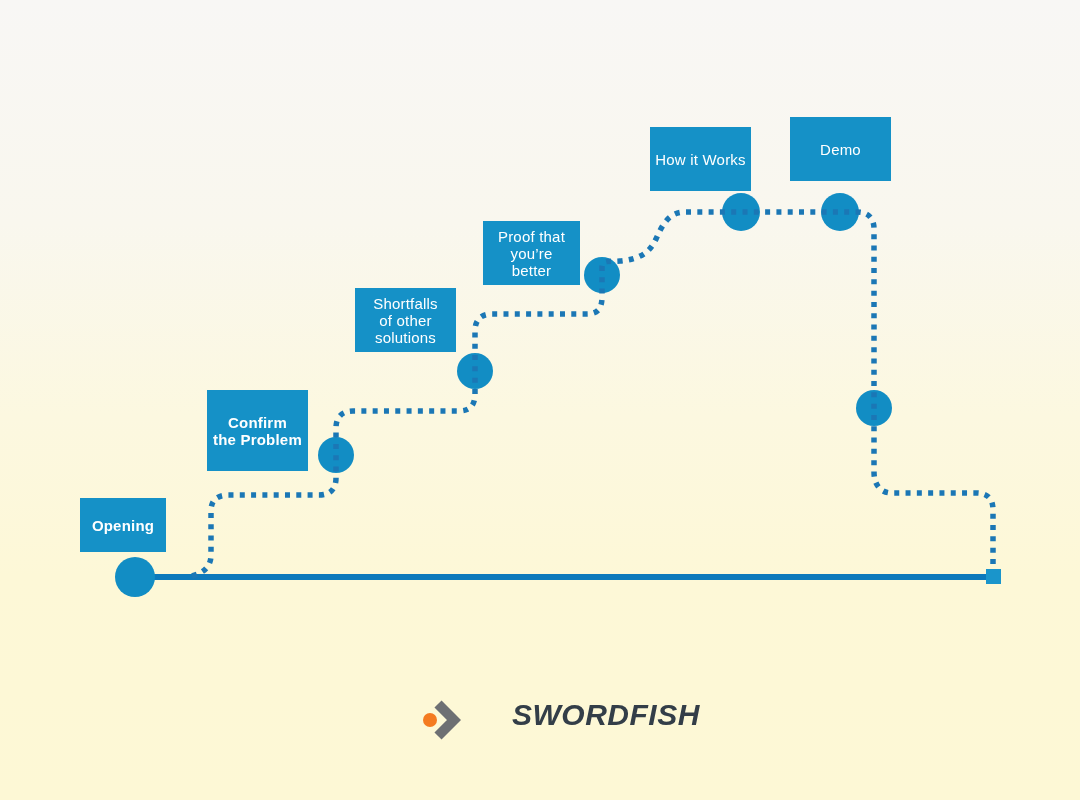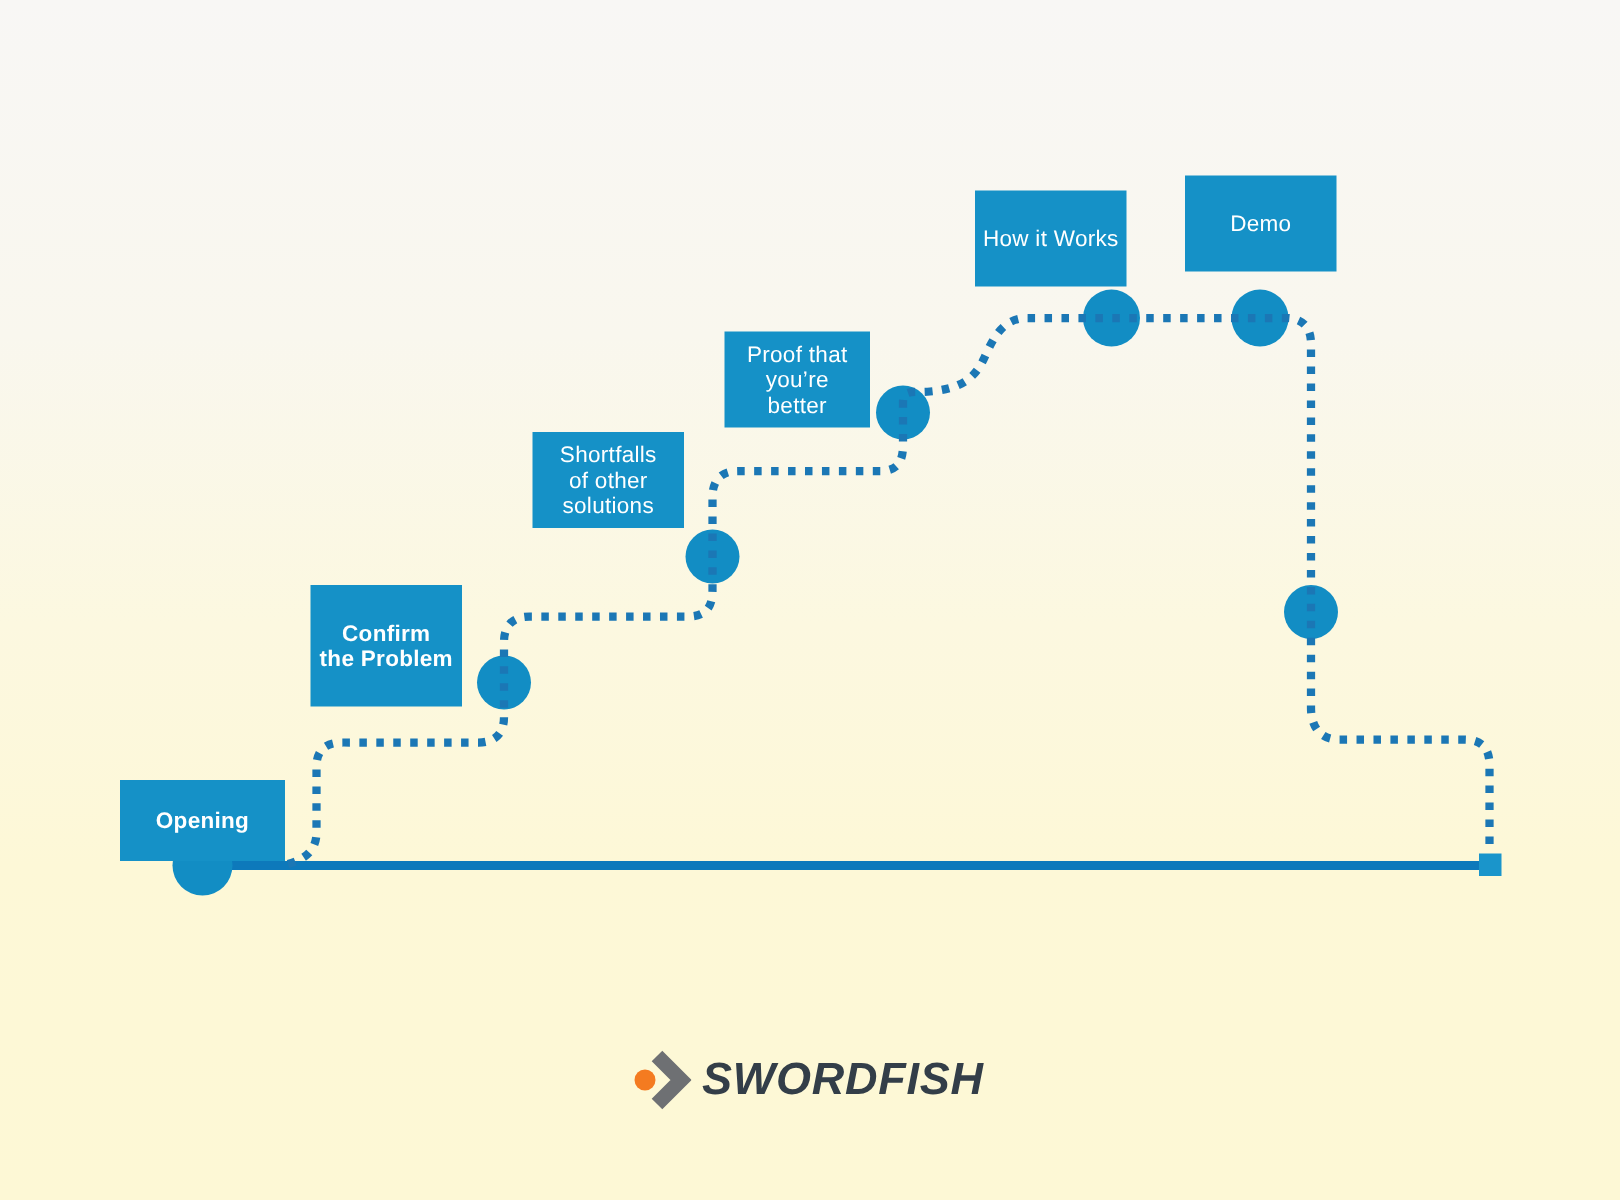--- a/index.html
+++ b/index.html
@@ -33,21 +33,22 @@
     letter-spacing: 0.2px;
     white-space: pre-line;
   }
   .step-box.bold { font-weight: 700; }
   .logo {
     position: absolute;
     left: 419px;
     top: 698px;
     height: 44px;
     display: flex;
-    align-items: center;
+    align-items: flex-start;
+    gap: 44px;
   }
   .logo-text {
     margin-left: 7px;
     font-size: 30px;
     font-weight: 700;
     font-style: italic;
     letter-spacing: 0.5px;
     color: #333e48;
   }
 </style>
@@ -90,21 +91,21 @@
              C 868 212, 874 218, 874 229
              L 874 472
              C 874 484, 880 493, 892 493
              L 976 493
              C 988 493, 993 499, 993 510
              L 993 567" fill="none" stroke="#1b77b5" stroke-width="5.5" stroke-dasharray="5 6.3" stroke-linecap="butt"></path>
 
     <rect x="986" y="569" width="15" height="15" fill="#1a95cb"></rect>
   </svg>
 
-  <div class="step-box bold" style="left:80px; top:520px; width:110px; height:54px;">
+  <div class="step-box bold" style="left:80px; top:498px; width:86px; height:54px;">
     <span>Opening</span>
   </div>
 
   <div class="step-box bold" style="left:207px; top:390px; width:101px; height:81px;">
     <span>Confirm
 the Problem</span>
   </div>
 
   <div class="step-box" style="left:355px; top:288px; width:101px; height:64px;">
     <span>Shortfalls

